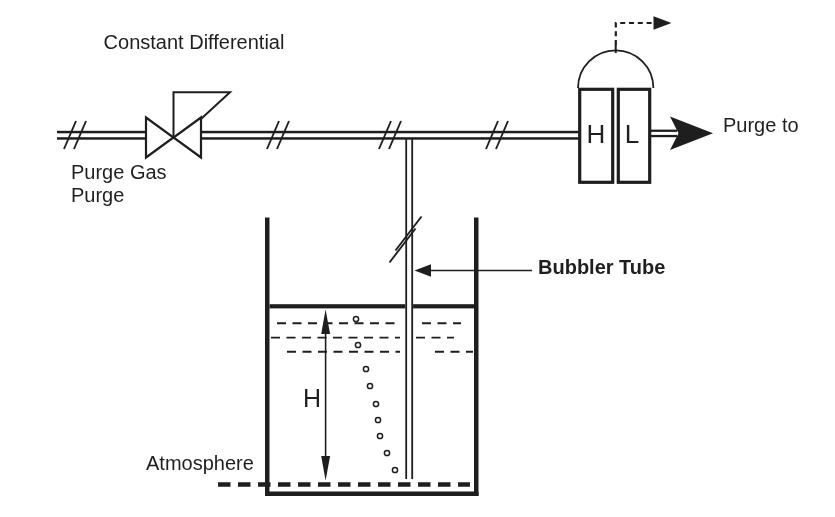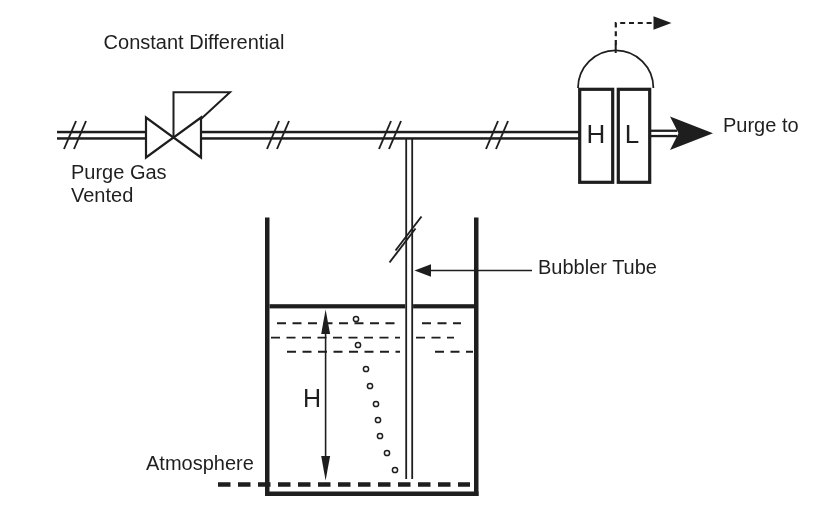--- a/index.html
+++ b/index.html
@@ -137,29 +137,29 @@
       <polygon points="670,116.5 713,133.3 670,150 678.5,133.3"></polygon>
     </g>
   </svg>
 
   <div class="lbl center" style="left:99px;top:31px;width:190px;">
     <div>Constant Differential</div>
   </div>
 
   <div class="lbl" style="left:50px;top:161px;margin-left:21px;">
     <div>Purge Gas</div>
-    <div>Vented</div>
+    <div>Purge</div>
   </div>
 
 
   <div class="lbl" style="left:723px;top:113px;line-height:24px;">
     <div>Purge to</div>
   </div>
 
-  <div class="lbl" style="left:538px;top:256px;">Bubbler Tube</div>
+  <div class="lbl" style="left:538px;top:256px;font-weight:bold;">Bubbler Tube</div>
 
   <div class="lbl" style="left:146px;top:452px;">Atmosphere</div>
 
   <div class="dim-letter" style="left:298px;top:386px;">H</div>
 
   <div class="chamber-letter" style="left:581px;top:121px;">H</div>
 
   <div class="chamber-letter" style="left:617px;top:121px;">L</div>
 
 </div>

